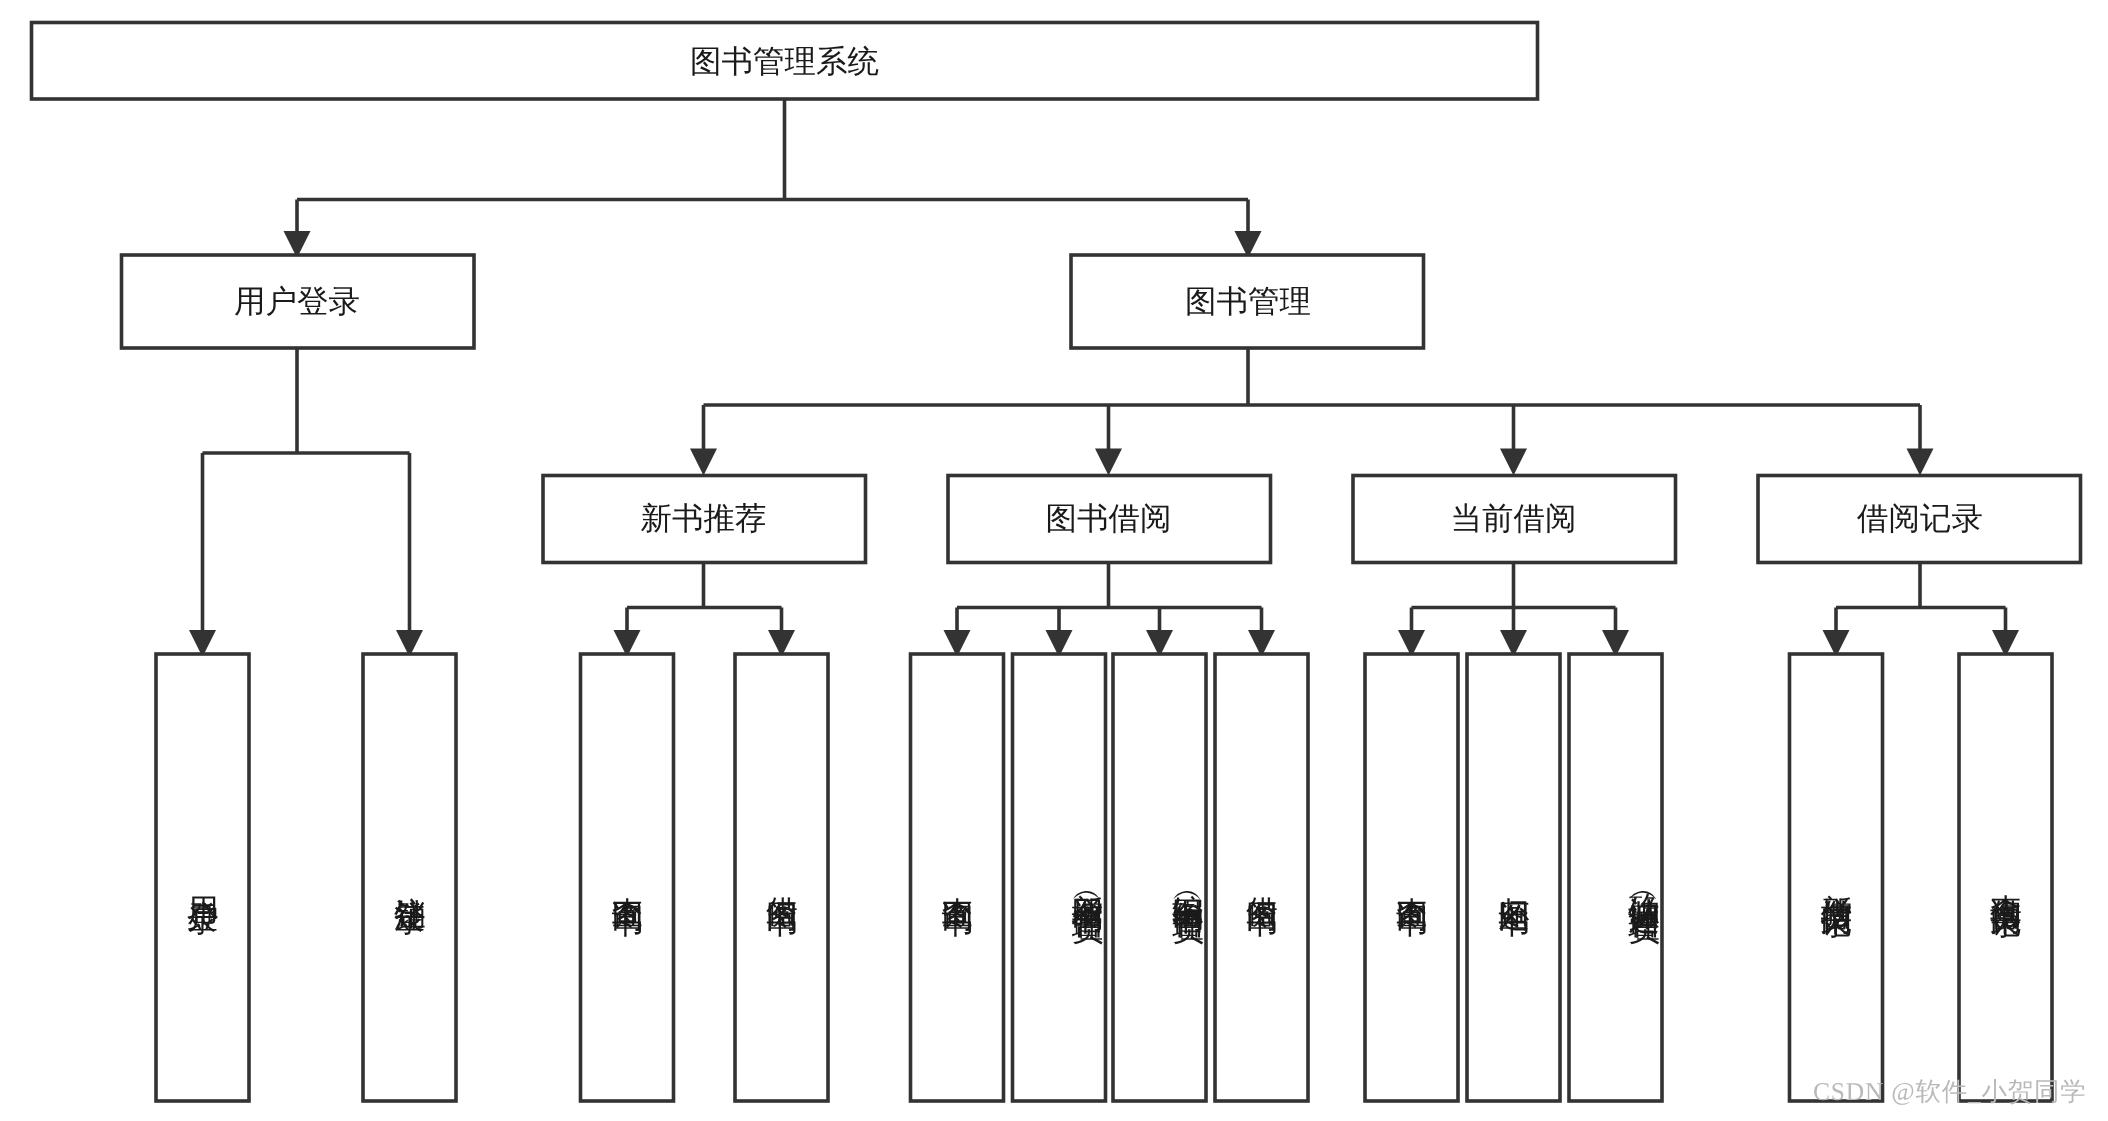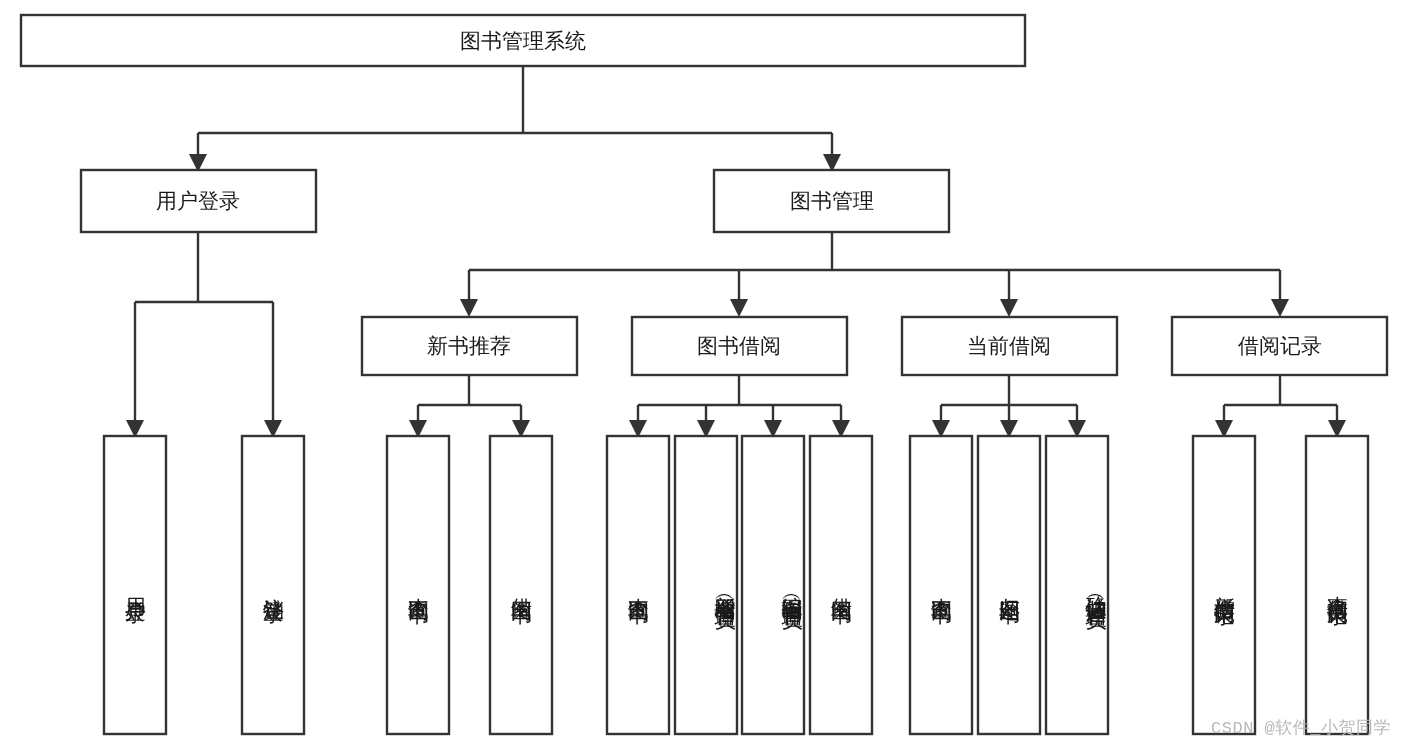--- a/index.html
+++ b/index.html
@@ -62,21 +62,21 @@
     display: flex;
     align-items: center;
     justify-content: center;
     white-space: nowrap;
     pointer-events: none;
   }
   .watermark {
     position: absolute;
     right: 14px;
     bottom: 8px;
-    font-family: Liberation Mono, monospace;
+    font-family: Liberation Serif, serif;
     font-size: 17px;
     color: #b9b9b9;
     letter-spacing: 0.5px;
     white-space: nowrap;
   }
 </style>
 </head>
 <body>
 
 <div id="diagram-root">

